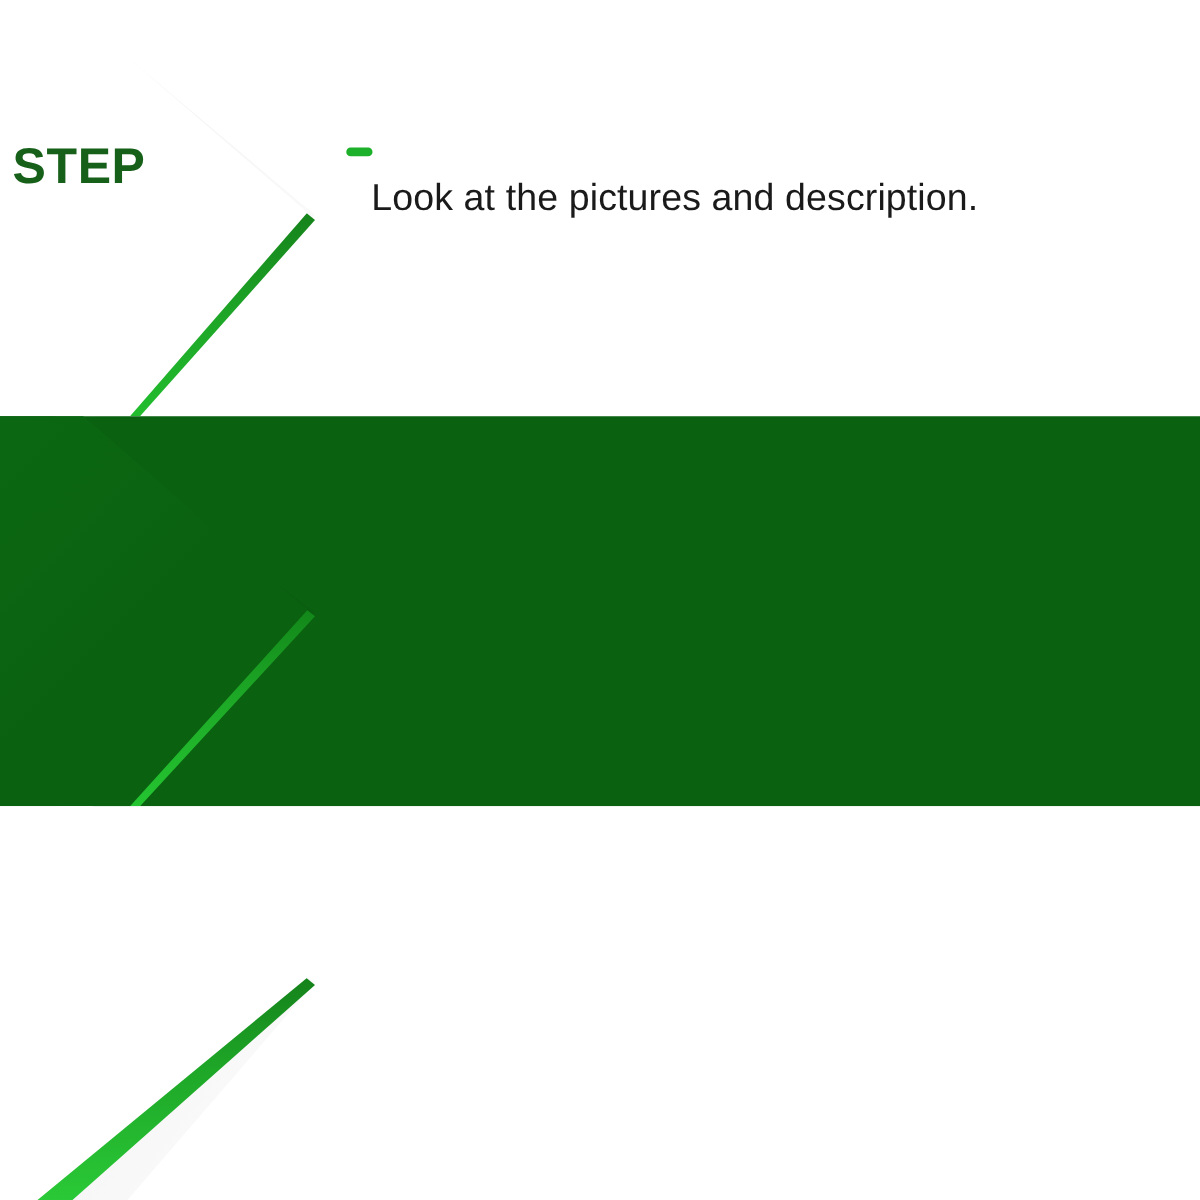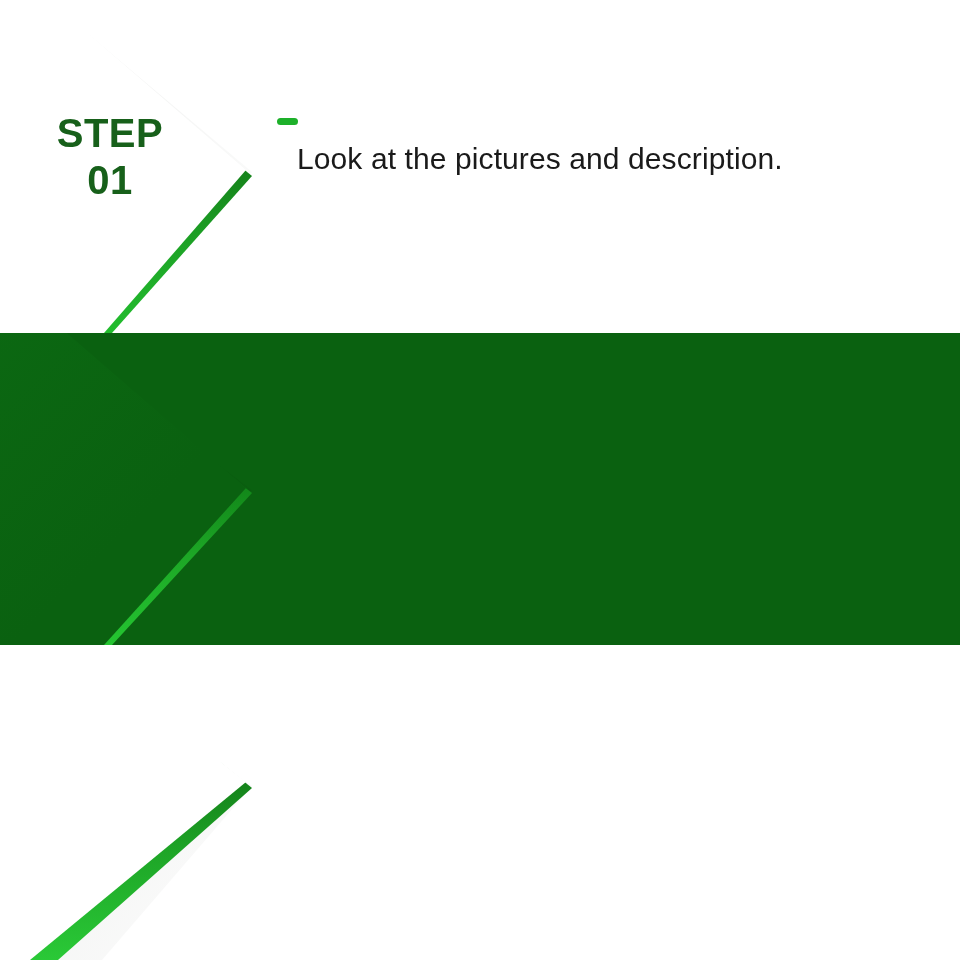--- a/index.html
+++ b/index.html
@@ -41,21 +41,21 @@
     height: 960px;
     top: 0;
     pointer-events: none;
   }
   .chevron-svg { display: block; width: 380px; height: 960px; }
 
   
   .step-label {
     position: absolute;
     width: 200px;
-    text-align: center;
+    text-align: left;
     line-height: 1.08;
     letter-spacing: 0.5px;
   }
   .step-word {
     display: block;
     font-size: 40px;
     font-weight: bold;
   }
   .step-num {
     display: block;
@@ -117,21 +117,20 @@
         <polygon points="120,-40 372,172 222,330 118,330 118,20" fill="url(#shadow1)" opacity="0.5"></polygon>
 
         <polygon points="340,150 372,176 232,333 196,333" fill="url(#ribbon1)"></polygon>
 
         <polygon points="100,-60 366,170 224,333 -20,333 -20,-60" fill="#ffffff"></polygon>
       </svg>
     </div>
 
     <div class="step-label on-light" id="label-01">
       <span class="step-word">STEP</span>
-      <span class="step-num">01</span>
     </div>
 
     <div class="desc" id="desc-01">
       <span class="dash"></span>
       <span class="desc-text">Look at the pictures and description.</span>
     </div>
   </div>
 
   <div class="band band-dark" id="band-02">
     <div class="chevron-wrap" style="top:-333px;">

